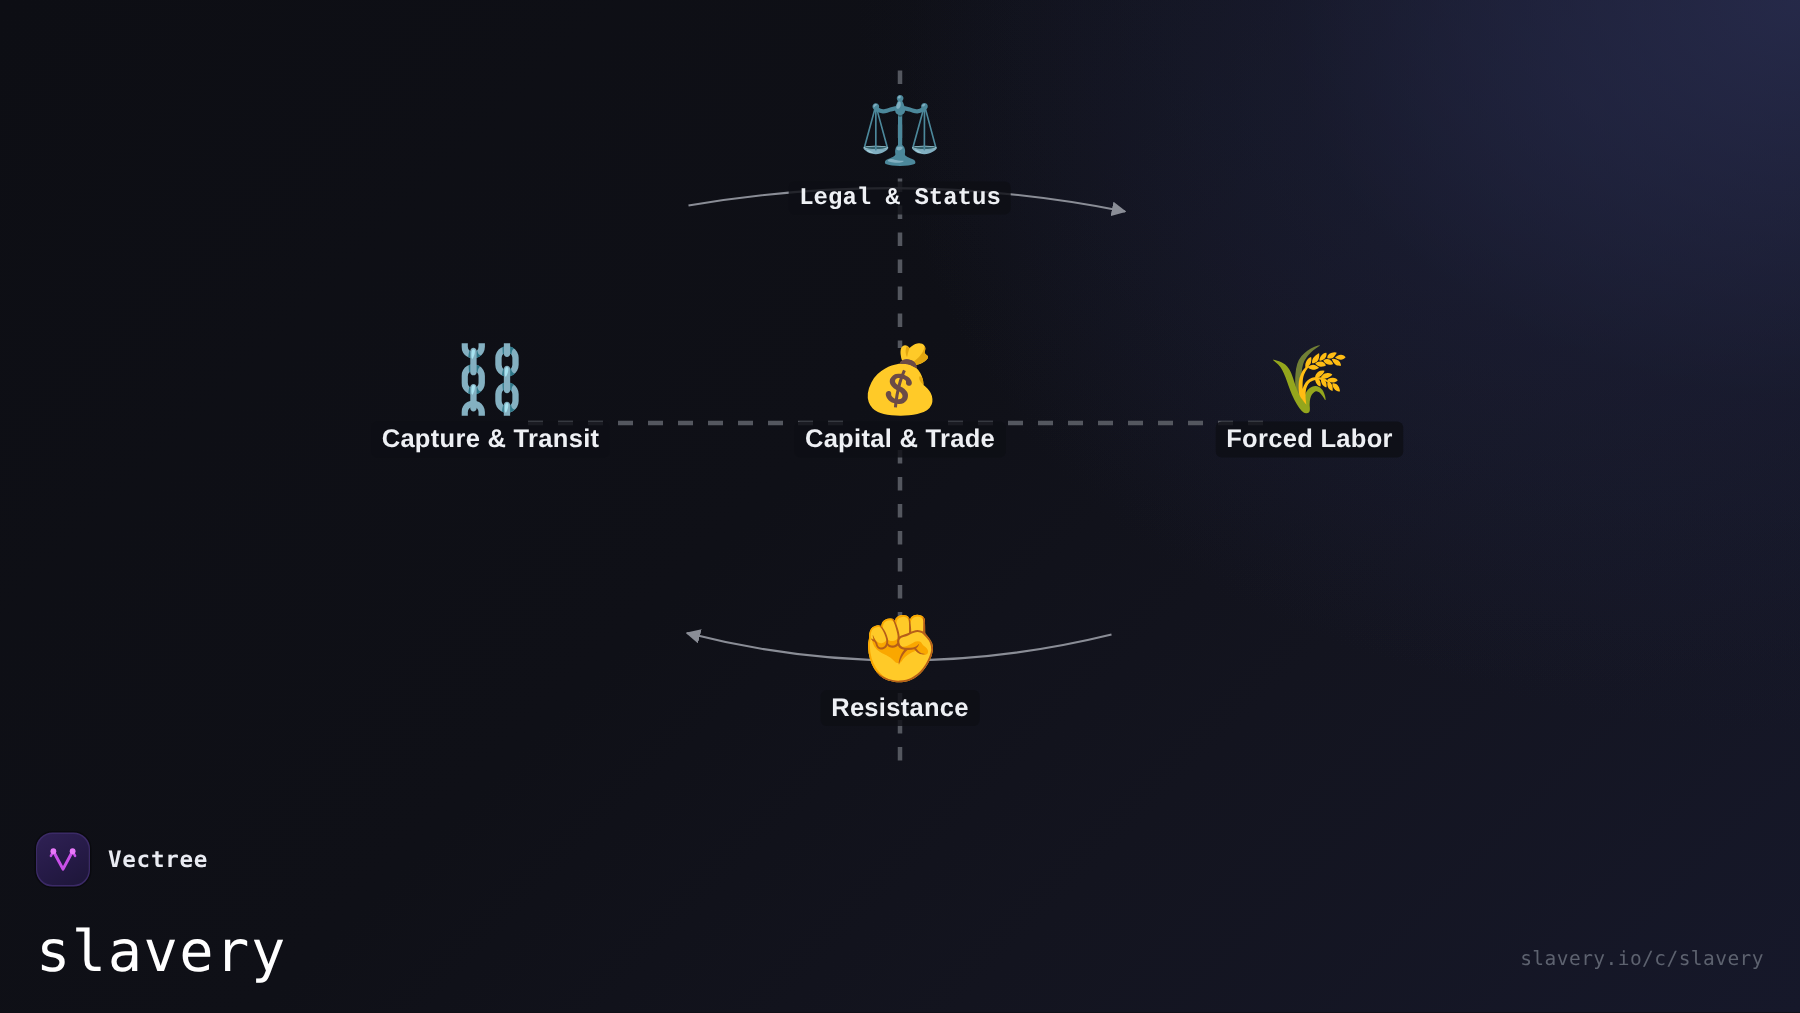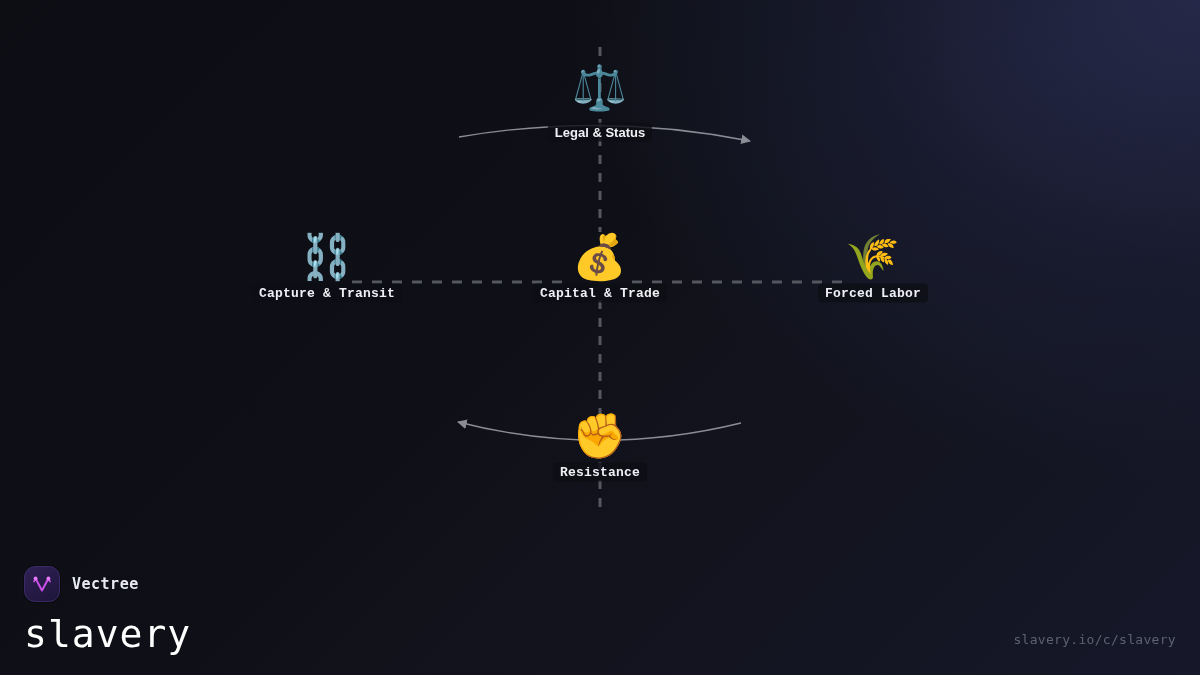--- a/index.html
+++ b/index.html
@@ -38,52 +38,52 @@
   .node-icon {
     font-family: "DejaVu Sans", sans-serif;
     font-size: 44px;
     line-height: 54px;
     height: 54px;
     display: block;
     text-align: center;
   }
   .node-label {
     margin-top: 0;
-    font-family: Liberation Mono, monospace;
-    font-size: 13px;
+    font-family: Liberation Sans, sans-serif;
+    font-size: 17px;
     font-weight: bold;
     color: #eef0f4;
     letter-spacing: 0.2px;
     white-space: nowrap;
     padding: 2px 7px;
     border-radius: 4px;
     background: rgba(14,15,21,0.82);
   }
   .edge-label {
     position: absolute;
     transform: translate(-50%, -50%);
-    font-family: Liberation Sans, sans-serif;
-    font-size: 13px;
+    font-family: Liberation Mono, monospace;
+    font-size: 16px;
     font-weight: bold;
     color: #eef0f4;
     white-space: nowrap;
     padding: 2px 7px;
     border-radius: 4px;
     background: rgba(14,15,21,0.82);
     user-select: none;
   }
 
   
   #footer-brand {
     position: absolute;
     left: 24px;
     bottom: 22px;
     display: flex;
     flex-direction: column;
-    gap: 13px;
+    gap: 24px;
   }
   #brand-row {
     display: flex;
     align-items: center;
     gap: 12px;
   }
   #brand-logo {
     width: 34px;
     height: 34px;
     border-radius: 11px;

